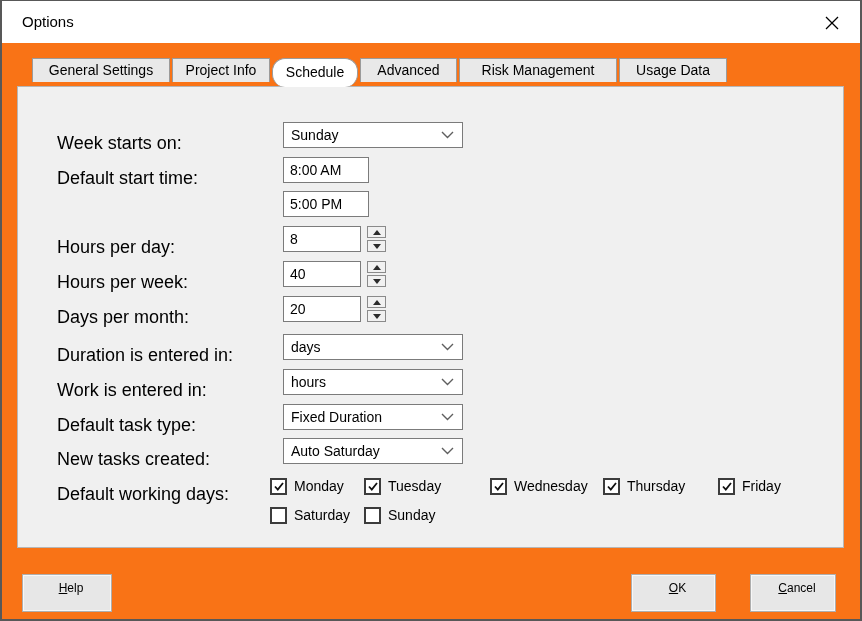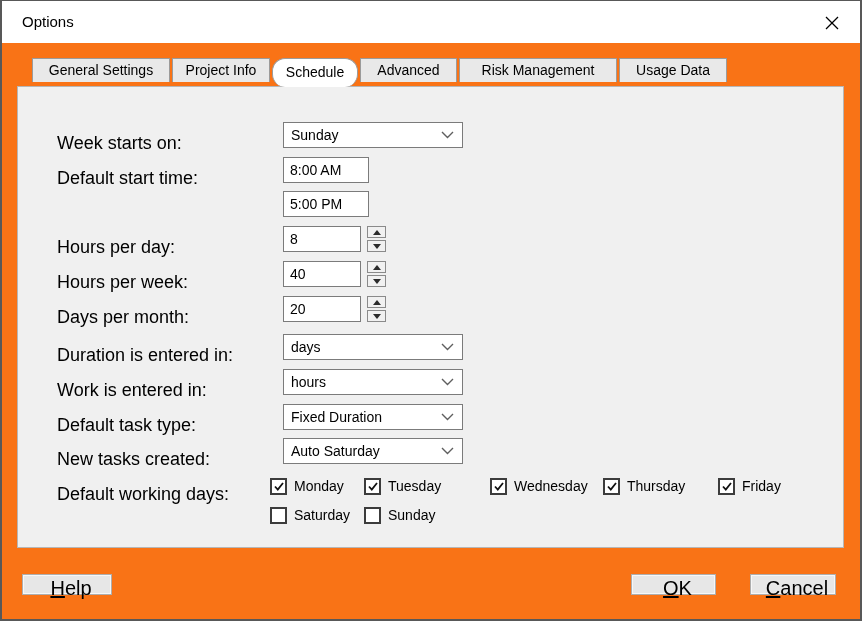--- a/index.html
+++ b/index.html
@@ -42,22 +42,22 @@
     border-bottom:5px solid #2b2b2b;}
   .tri-down{width:0;height:0;border-left:4px solid transparent;border-right:4px solid transparent;
     border-top:5px solid #2b2b2b;}
   
   .cb{position:absolute;top:0;display:flex;align-items:center;gap:7px;height:22px;cursor:pointer;}
   .cb-box{box-sizing:border-box;width:17px;height:17px;border:2px solid #3c3c3c;background:#fff;
     display:flex;align-items:center;justify-content:center;}
   .cb-label{font-size:14px;}
   .wd-row{position:absolute;left:0;right:0;height:22px;z-index:2;padding-left:8px;}
   
-  .btn{position:absolute;top:573px;height:21px;box-sizing:border-box;background:#e7e7e7;
-    border:1px solid #aeaeae;box-shadow:inset 0 0 0 1px #f7f7f7;font-size:20px;
+  .btn{position:absolute;top:573px;height:38px;box-sizing:border-box;background:#e7e7e7;
+    border:1px solid #aeaeae;box-shadow:inset 0 0 0 1px #f7f7f7;font-size:12px;
     text-align:center;line-height:27px;cursor:pointer;padding-left:8px;}
   .mn{text-decoration:underline;}
 </style>
 </head>
 <body>
 
 <div class="dialog">
 
   <div class="titlebar">
     <span class="title">Options</span>

